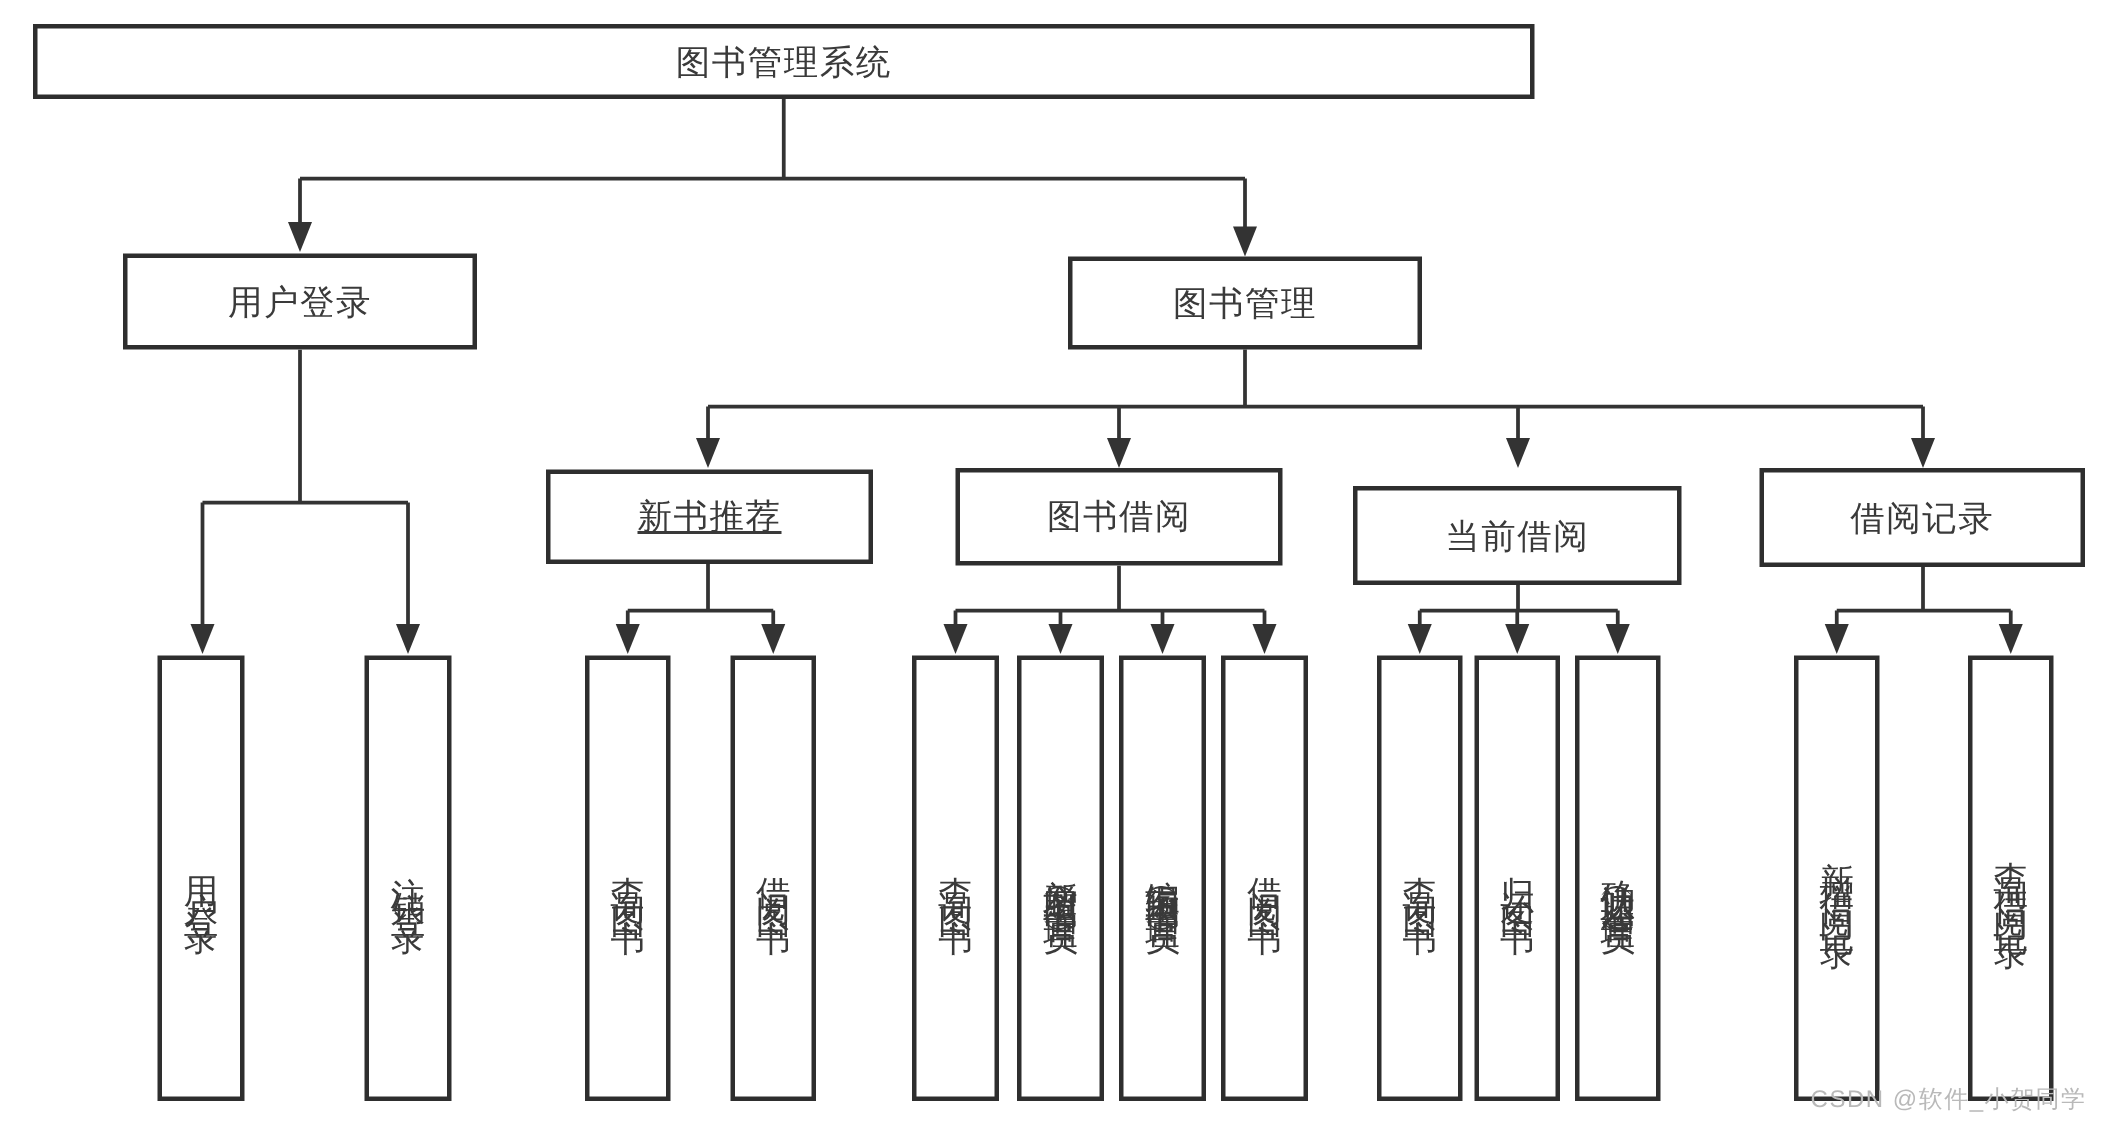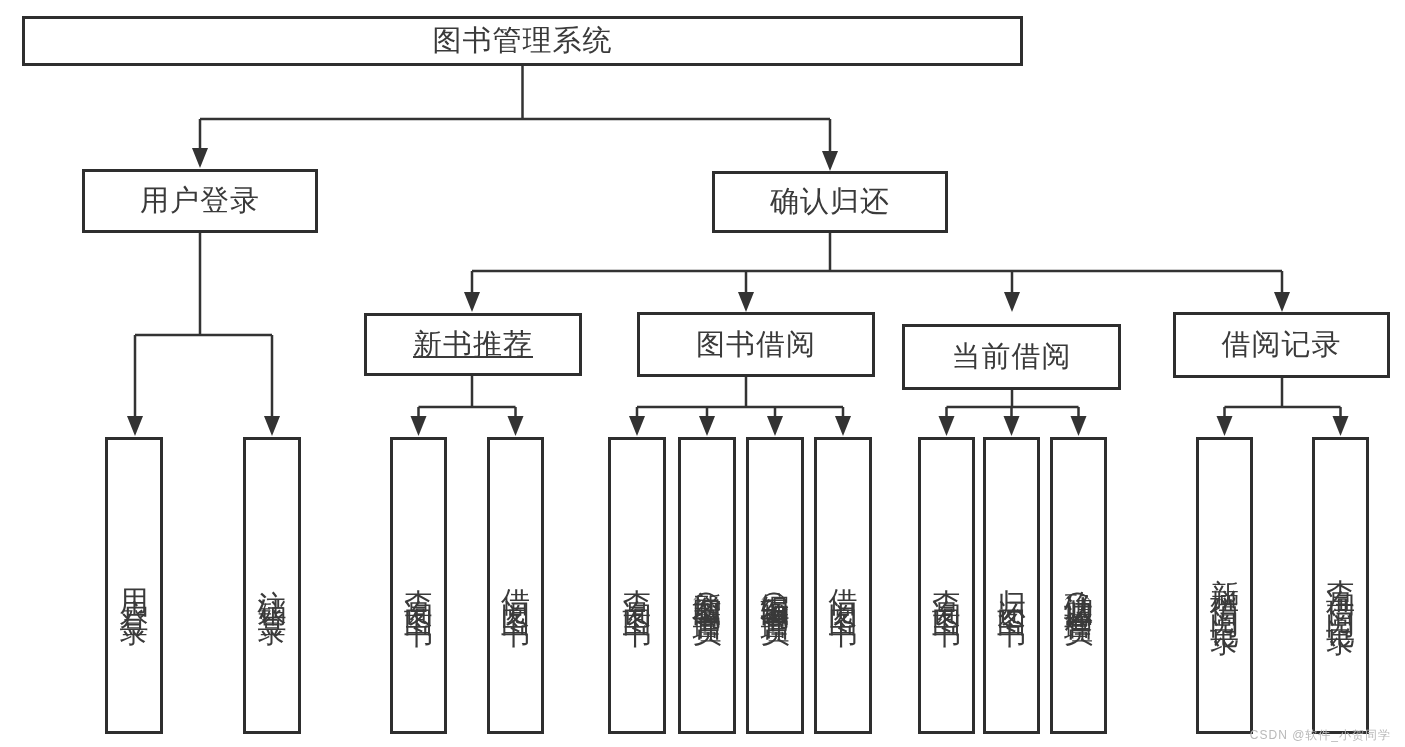--- a/index.html
+++ b/index.html
@@ -24,39 +24,39 @@
     height: 747px;
   }
   .node {
     position: absolute;
     box-sizing: border-box;
     background: #ffffff;
     border: 3px solid #2e2e2e;
     display: flex;
     align-items: center;
     justify-content: center;
-    font-size: 29px;
+    font-size: 23px;
     letter-spacing: 1px;
     color: #3a3a3a;
     z-index: 2;
   }
   .leaf .lbl {
     writing-mode: vertical-rl;
     text-orientation: mixed;
     line-height: 1;
     letter-spacing: 10px;
   }
   .leaf.tight .lbl {
     letter-spacing: 4px;
   }
   .watermark {
     position: absolute;
     right: 14px;
     bottom: 3px;
-    font-size: 12px;
+    font-size: 16px;
     letter-spacing: 1px;
     color: #b9b9b9;
     z-index: 5;
     white-space: nowrap;
   }
 </style>
 </head>
 <body>
 
 <div class="canvas">
@@ -122,27 +122,27 @@
   </svg>
 
   <div class="node" style="left:22px; top:16px; width:1001px; height:50px;">
     <span class="lbl">图书管理系统</span>
   </div>
 
   <div class="node" style="left:82px; top:169px; width:236px; height:64px;">
     <span class="lbl">用户登录</span>
   </div>
   <div class="node" style="left:712px; top:171px; width:236px; height:62px;">
-    <span class="lbl">确认归还</span>
+    <span class="lbl">图书管理</span>
   </div>
 
   <div class="node" style="left:364px; top:313px; width:218px; height:63px;text-decoration:underline;">
     <span class="lbl">新书推荐</span>
   </div>
-  <div class="node" style="left:637px; top:312px; width:238px; height:65px;">
+  <div class="node" style="left:637px; top:312px; width:218px; height:65px;">
     <span class="lbl">图书借阅</span>
   </div>
   <div class="node" style="left:902px; top:324px; width:219px; height:66px;">
     <span class="lbl">当前借阅</span>
   </div>
   <div class="node" style="left:1173px; top:312px; width:217px; height:66px;">
     <span class="lbl">借阅记录</span>
   </div>
 
   <div class="node leaf" style="left:105px; top:437px; width:58px; height:297px;">

